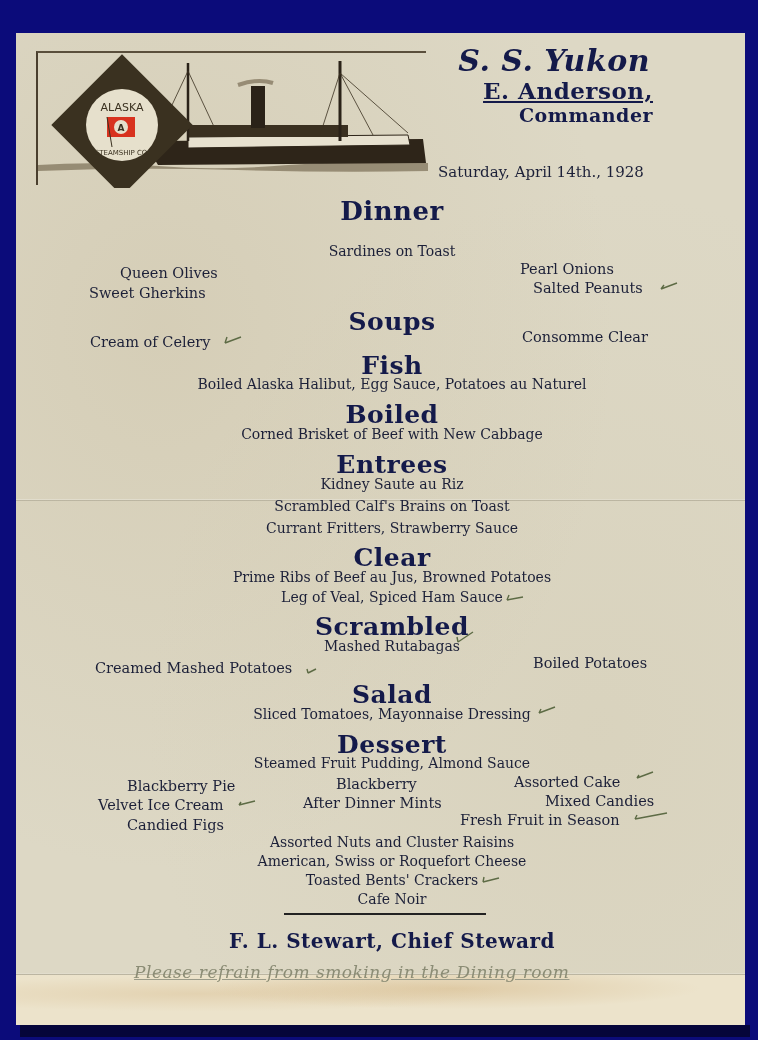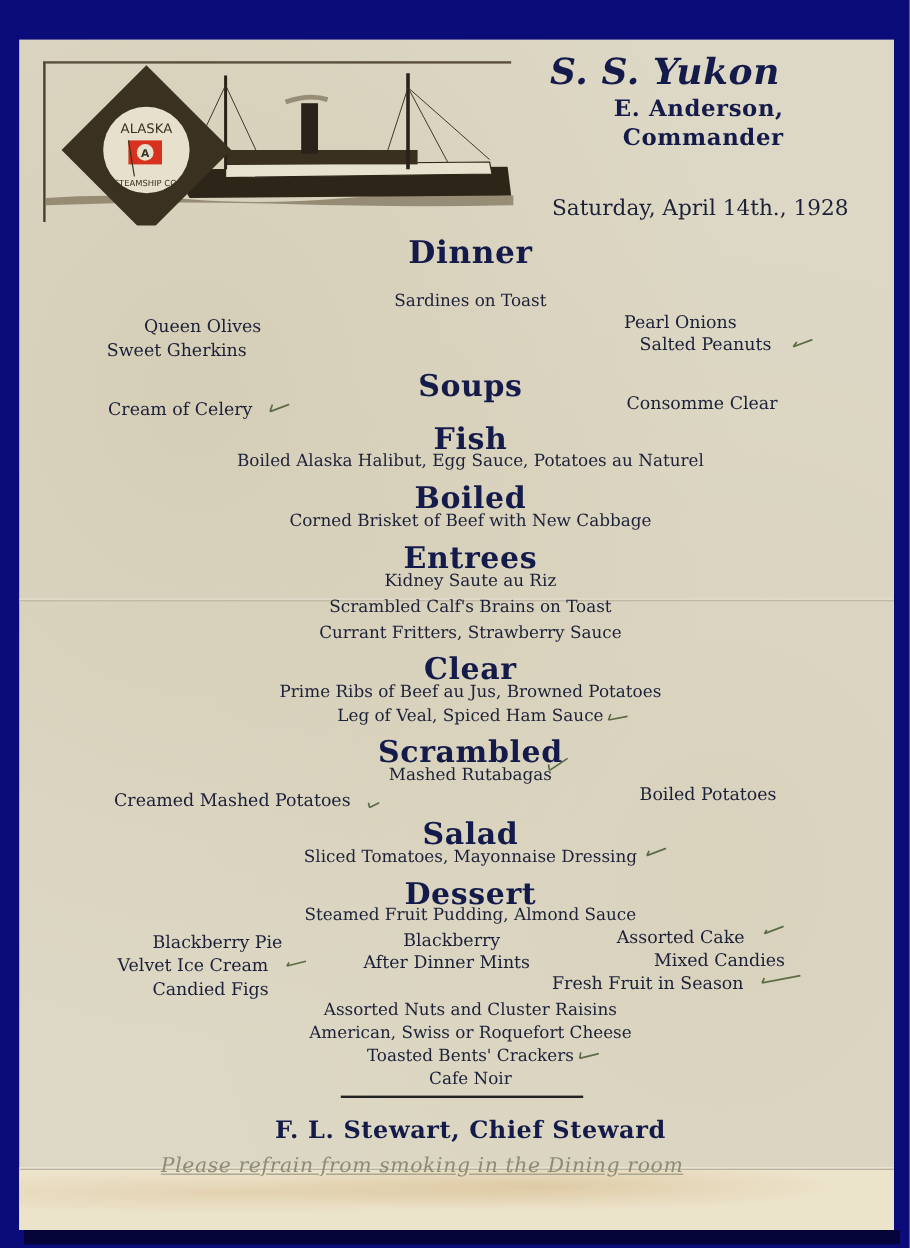--- a/index.html
+++ b/index.html
@@ -37,23 +37,23 @@
     position: absolute; left: 20px; top: 18px; width: 388px; height: 132px;
     border-left: 2px solid #4a3f2e; border-top: 2px solid #5a4f3c;
   }
   .ship-box svg { position: absolute; left: 0; top: 0; }
   .header-right { position: absolute; right: 95px; top: 10px; text-align: right; }
   .blackletter {
     font-family: "DejaVu Serif", serif; font-weight: bold; color: #141a4a;
     letter-spacing: 0.5px;
   }
   .ship-name { font-size: 30px; line-height: 36px; font-style: italic; margin-left: 9px; }
-  .commander-name { font-size: 19px; line-height: 24px; margin-right: -3px; }
+  .commander-name { font-size: 23px; line-height: 24px; margin-right: -3px; text-decoration: underline; }
   .commander-title { font-size: 19px; line-height: 24px; margin-right: -3px; }
-  .date { position: absolute; left: 444px; top: 130px; font-size: 18px; color: #1c2038; }
+  .date { position: absolute; left: 422px; top: 130px; font-size: 15px; color: #1c2038; }
 
   .center { position: absolute; left: 0; width: 752px; text-align: center; }
   .h-dinner { font-size: 26px; }
   .h-sec { font-size: 25px; }
   .item { font-size: 14px; color: #1c2038; white-space: nowrap; }
   .abs { position: absolute; white-space: nowrap; font-size: 14.5px; color: #1c2038; }
   .check {
     position: absolute; width: 18px; height: 8px; color: #5d6b45;
   }
   .rule { position: absolute; left: 268px; top: 880px; width: 202px; height: 2px; background: #222; }

